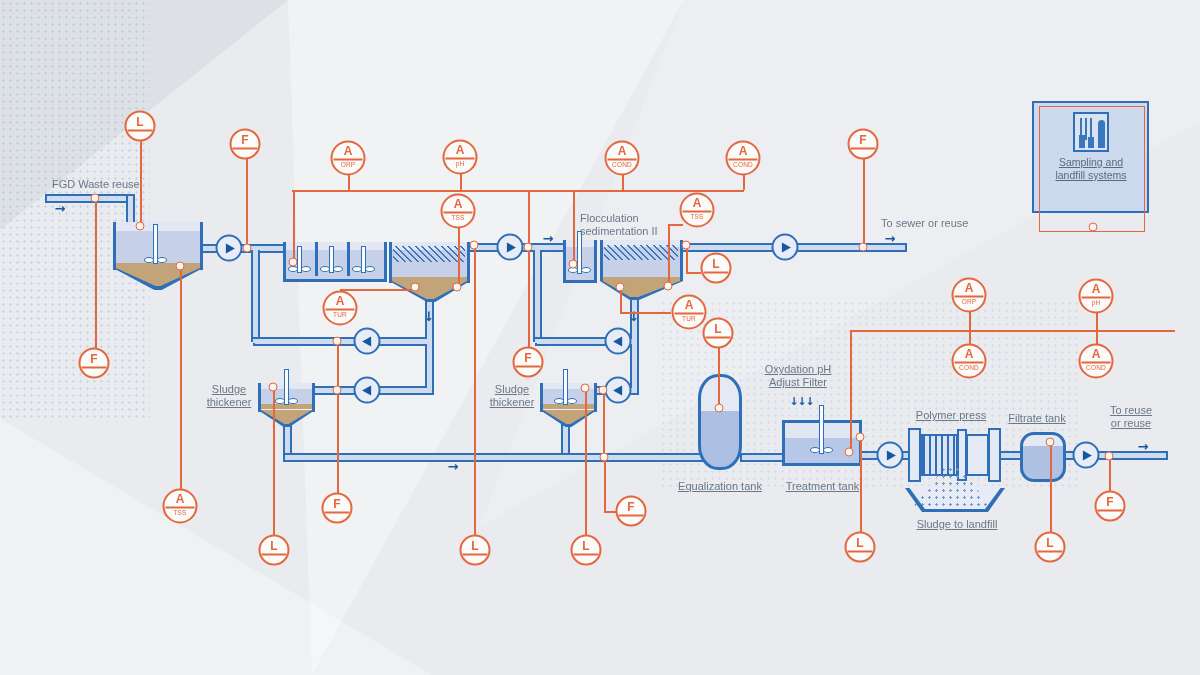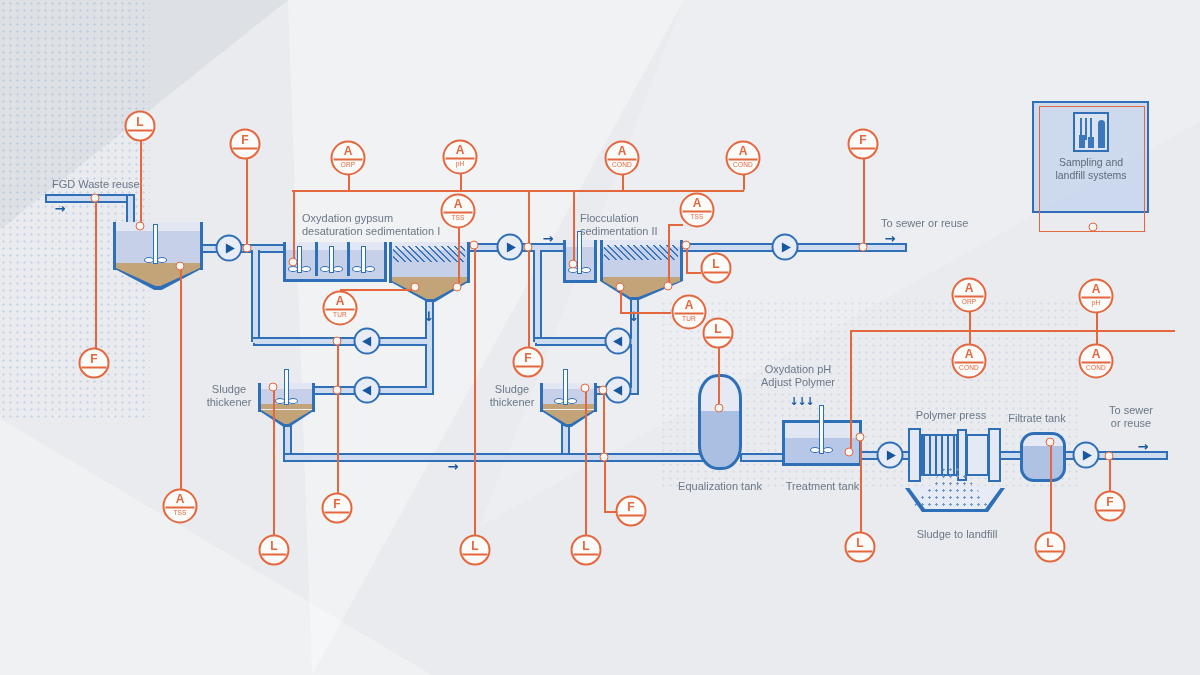--- a/index.html
+++ b/index.html
@@ -44,21 +44,21 @@
   .fa.coag{font-size:11px;}
   
   .wall{position:absolute;background:#2e6fb7;}
   .water{position:absolute;}
   .lamella{position:absolute;background:
      repeating-linear-gradient(45deg,rgba(46,111,183,0) 0 3.2px,#3a76bb 3.2px 4.6px);}
   .agit-shaft{position:absolute;width:5px;background:#fafbfd;border:1px solid #2e6fb7;box-sizing:border-box;}
   .blade{position:absolute;width:10px;height:6px;border:1.5px solid #2e6fb7;border-radius:50%;
          background:#fdfdfd;box-sizing:border-box;}
   .lbl{position:absolute;color:#6b7888;font-size:11px;line-height:13px;}
-  .center{text-align:center;}
+  .center{text-align:center;text-decoration:underline;}
   .nowrap{white-space:nowrap;}
   
   .fp{position:absolute;border:2.5px solid #2e6fb7;background:#e3e9f5;box-sizing:border-box;}
   .fp.ribs{border-width:2px;background:
      repeating-linear-gradient(90deg,#2e6fb7 0 2px,#dce4f3 2px 6px);}
   .dots{position:absolute;background-image:radial-gradient(#6f97cd 1.1px,rgba(0,0,0,0) 1.3px);
         background-size:7px 7px;}
   
   .sampling-blue{position:absolute;border:2.5px solid #2e6fb7;background:rgba(199,213,236,.85);box-sizing:border-box;}
   .sampling-orange{position:absolute;border:1.5px solid #e4673e;box-sizing:border-box;}
@@ -447,43 +447,39 @@
         <span class="lt">L</span>
         <span class="ln"></span>
       </div>
       <div class="inst sm" style="left: 1110px; top: 506px;">
         <span class="lt">F</span>
         <span class="ln"></span>
       </div>
     </div>
 
   <div class="lbl nowrap" style="left:52px;top:178px;">FGD Waste reuse</div>
-  <div class="lbl" style="left:302px;top:212px;">
-    <span>Oxydation gypsum</span><br>
-    <span>desaturation sedimentation I</span>
-  </div>
   <div class="lbl" style="left:580px;top:212px;">
     <span>Flocculation</span><br>
     <span>sedimentation II</span>
   </div>
   <div class="lbl nowrap" style="left:881px;top:217px;">To sewer or reuse</div>
   <div class="lbl center" style="left:204px;top:383px;width:50px;">
     <span>Sludge</span><br>
     <span>thickener</span>
   </div>
   <div class="lbl center" style="left:487px;top:383px;width:50px;">
     <span>Sludge</span><br>
     <span>thickener</span>
   </div>
   <div class="lbl center nowrap" style="left:675px;top:480px;width:90px;">Equalization tank</div>
   <div class="lbl center nowrap" style="left:775px;top:480px;width:95px;">Treatment tank</div>
   <div class="lbl center" style="left:756px;top:363px;width:84px;">
     <span>Oxydation pH</span><br>
-    <span>Adjust Polymer</span>
+    <span>Adjust Filter</span>
   </div>
   <div class="lbl center nowrap" style="left:910px;top:409px;width:82px;">Polymer press</div>
   <div class="lbl center nowrap" style="left:996px;top:412px;width:82px;">Filtrate tank</div>
-  <div class="lbl center nowrap" style="left:908px;top:518px;width:98px;margin-top:10px;">Sludge to landfill</div>
+  <div class="lbl center nowrap" style="left:908px;top:518px;width:98px;">Sludge to landfill</div>
   <div class="lbl center" style="left:1094px;top:404px;width:74px;">
-    <span>To sewer</span><br>
+    <span>To reuse</span><br>
     <span>or reuse</span>
   </div>
 </div>
 
 </body></html>

